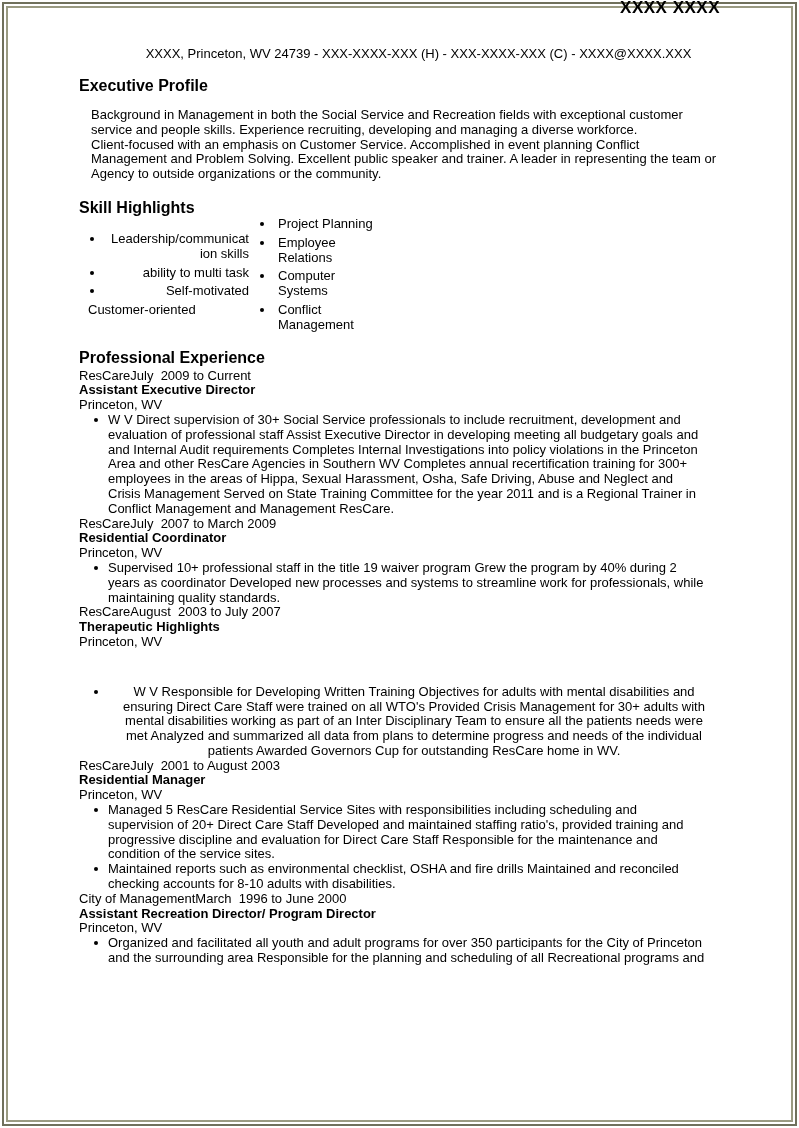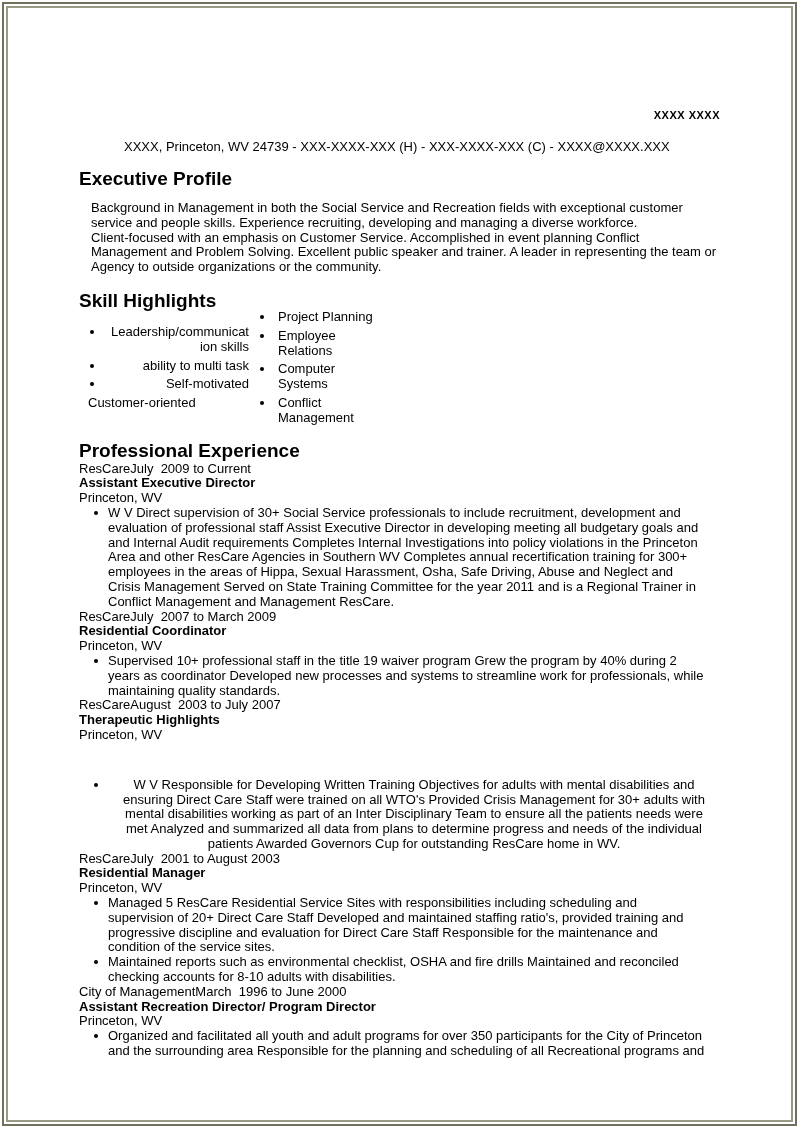--- a/index.html
+++ b/index.html
@@ -22,36 +22,35 @@
     position: absolute; top: 6px; left: 6px; right: 6px; bottom: 6px;
     border: 2px solid var(--frame-light, #9a9a82);
     pointer-events: none;
   }
   .content {
     position: absolute; left: 79px; top: 0;
     width: 641px;
     font-size: 13px; line-height: 14.8px;
   }
   .name {
-    margin-top: 108px;
     text-align: right;
     font-weight: bold;
-    font-size: 11px; line-height: 15px;
+    font-size: 17px; line-height: 15px;
     letter-spacing: 0.5px;
   }
   .contact {
-    margin-top: 16px;
-    text-align: left;
-    position: relative; left: 45px;
+    margin-top: 31px;
+    text-align: center;
+    position: relative; left: 19px;
     line-height: 15px;
     white-space: pre;
   }
   .heading {
     font-weight: bold;
-    font-size: 19px; line-height: 15px;
+    font-size: 16px; line-height: 15px;
     margin: 0;
   }
   .exec-heading { margin-top: 17px; }
   .profile-body {
     margin: 15px 0 0 12px;
     white-space: pre-line;
   }
   .skills-heading { margin-top: 18px; }
   .skills { display: flex; margin-top: 2px; }
   .skills-left { width: 170px; flex: 0 0 170px; }

